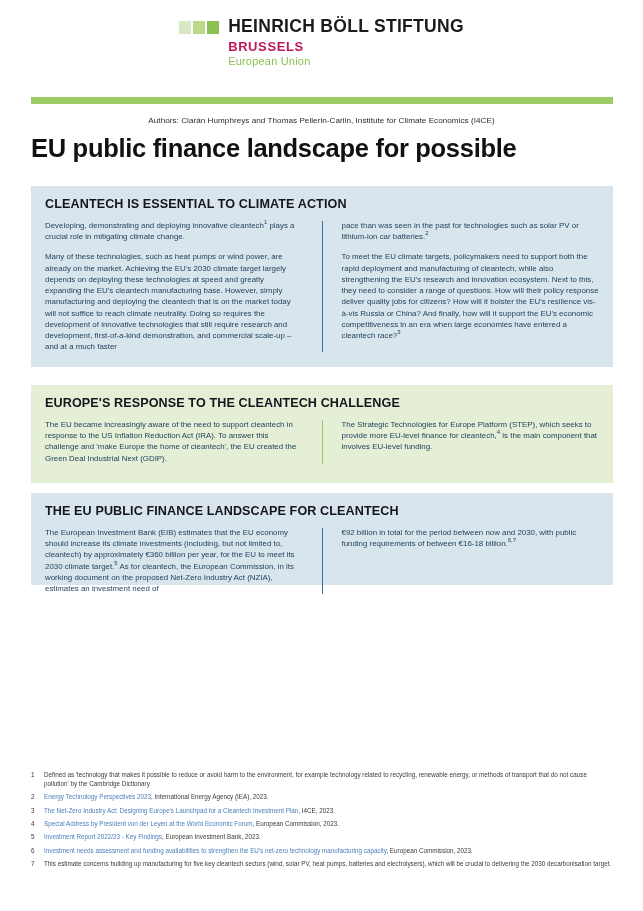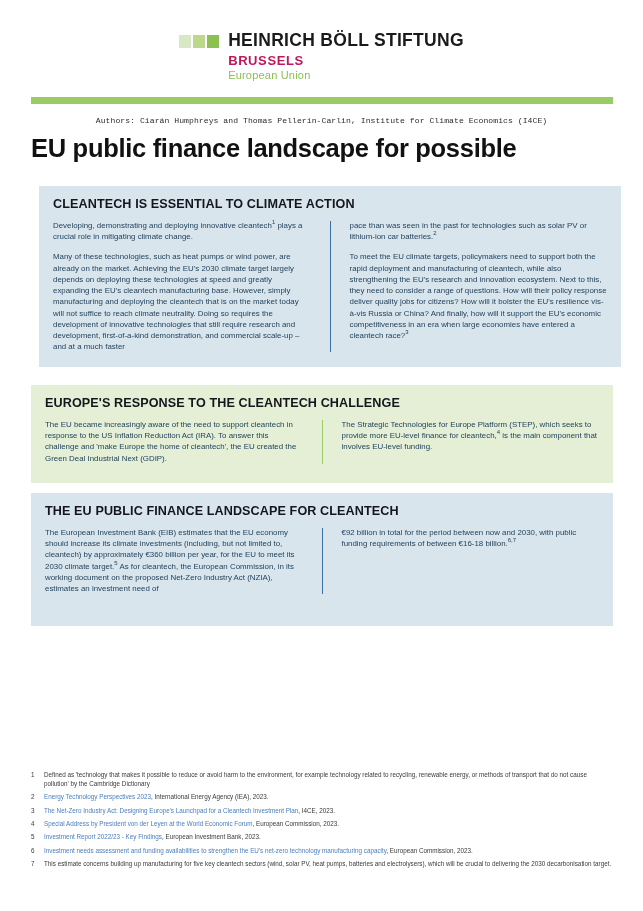--- a/index.html
+++ b/index.html
@@ -19,21 +19,21 @@
 
   
   .masthead {
     position: absolute;
     left: 0; top: 0;
     width: 643px;
     height: 92px;
     display: flex;
     align-items: flex-start;
     justify-content: center;
-    padding-top: 32px;
+    padding-top: 18px;
   }
   .logo-wrap { display: flex; align-items: flex-start; gap: 9px; }
   .logo-squares { display: flex; gap: 2px; margin-top: 3px; }
   .logo-squares i {
     display: block;
     width: 12px; height: 13px;
   }
   .sq1 { background: #d9e8c4; }
   .sq2 { background: #bcd98b; }
   .sq3 { background: #8cc152; }
@@ -70,21 +70,20 @@
 
   
   .authors {
     position: absolute;
     left: 0; top: 116px;
     width: 643px;
     text-align: center;
     font-size: 8.1px;
     color: #2b2b2b;
     letter-spacing: 0.05px;
-    font-family: Liberation Mono, monospace;
   }
   .title {
     position: absolute;
     left: 31px; top: 134px;
     width: 582px;
     font-size: 25.5px;
     font-weight: bold;
     color: #111111;
     letter-spacing: -0.3px;
   }
@@ -121,23 +120,23 @@
   .divider {
     width: 1px;
     margin: 1px 19px 0 19px;
     flex: 0 0 1px;
   }
   .div-blue { background: #3b6fa8; }
   .div-green { background: #9bcb64; }
   sup { font-size: 6px; vertical-align: super; line-height: 0; }
   .b { font-weight: normal; }
 
-  #sec1 { top: 186px; height: 181px; margin-left: 8px; }
+  #sec1 { top: 186px; height: 181px; }
   #sec2 { top: 385px; height: 98px; }
-  #sec3 { top: 493px; height: 133px; }
+  #sec3 { top: 493px; height: 92px; }
 
   
   .footnotes {
     position: absolute;
     left: 31px; top: 770px;
     width: 582px;
     font-size: 6.3px;
     line-height: 1.45;
     color: #3a3a3a;
   }

